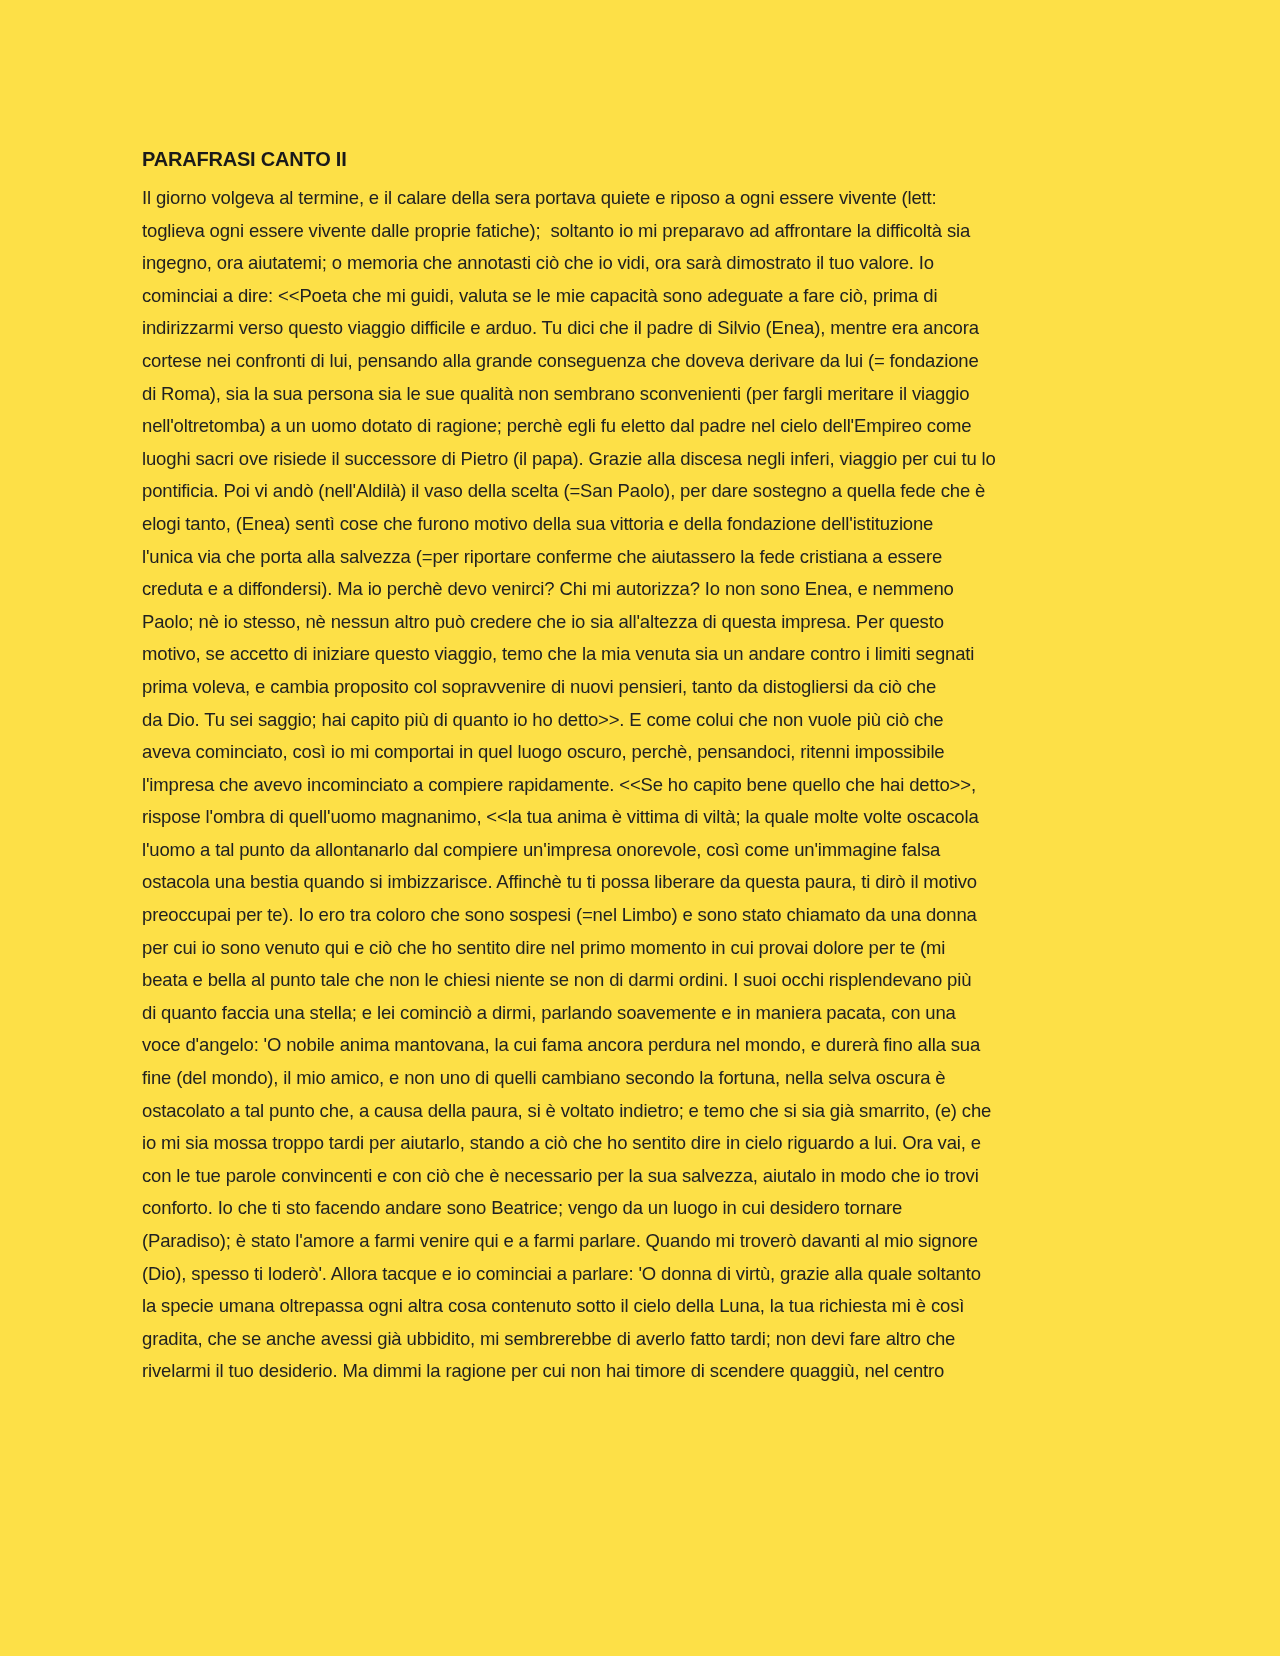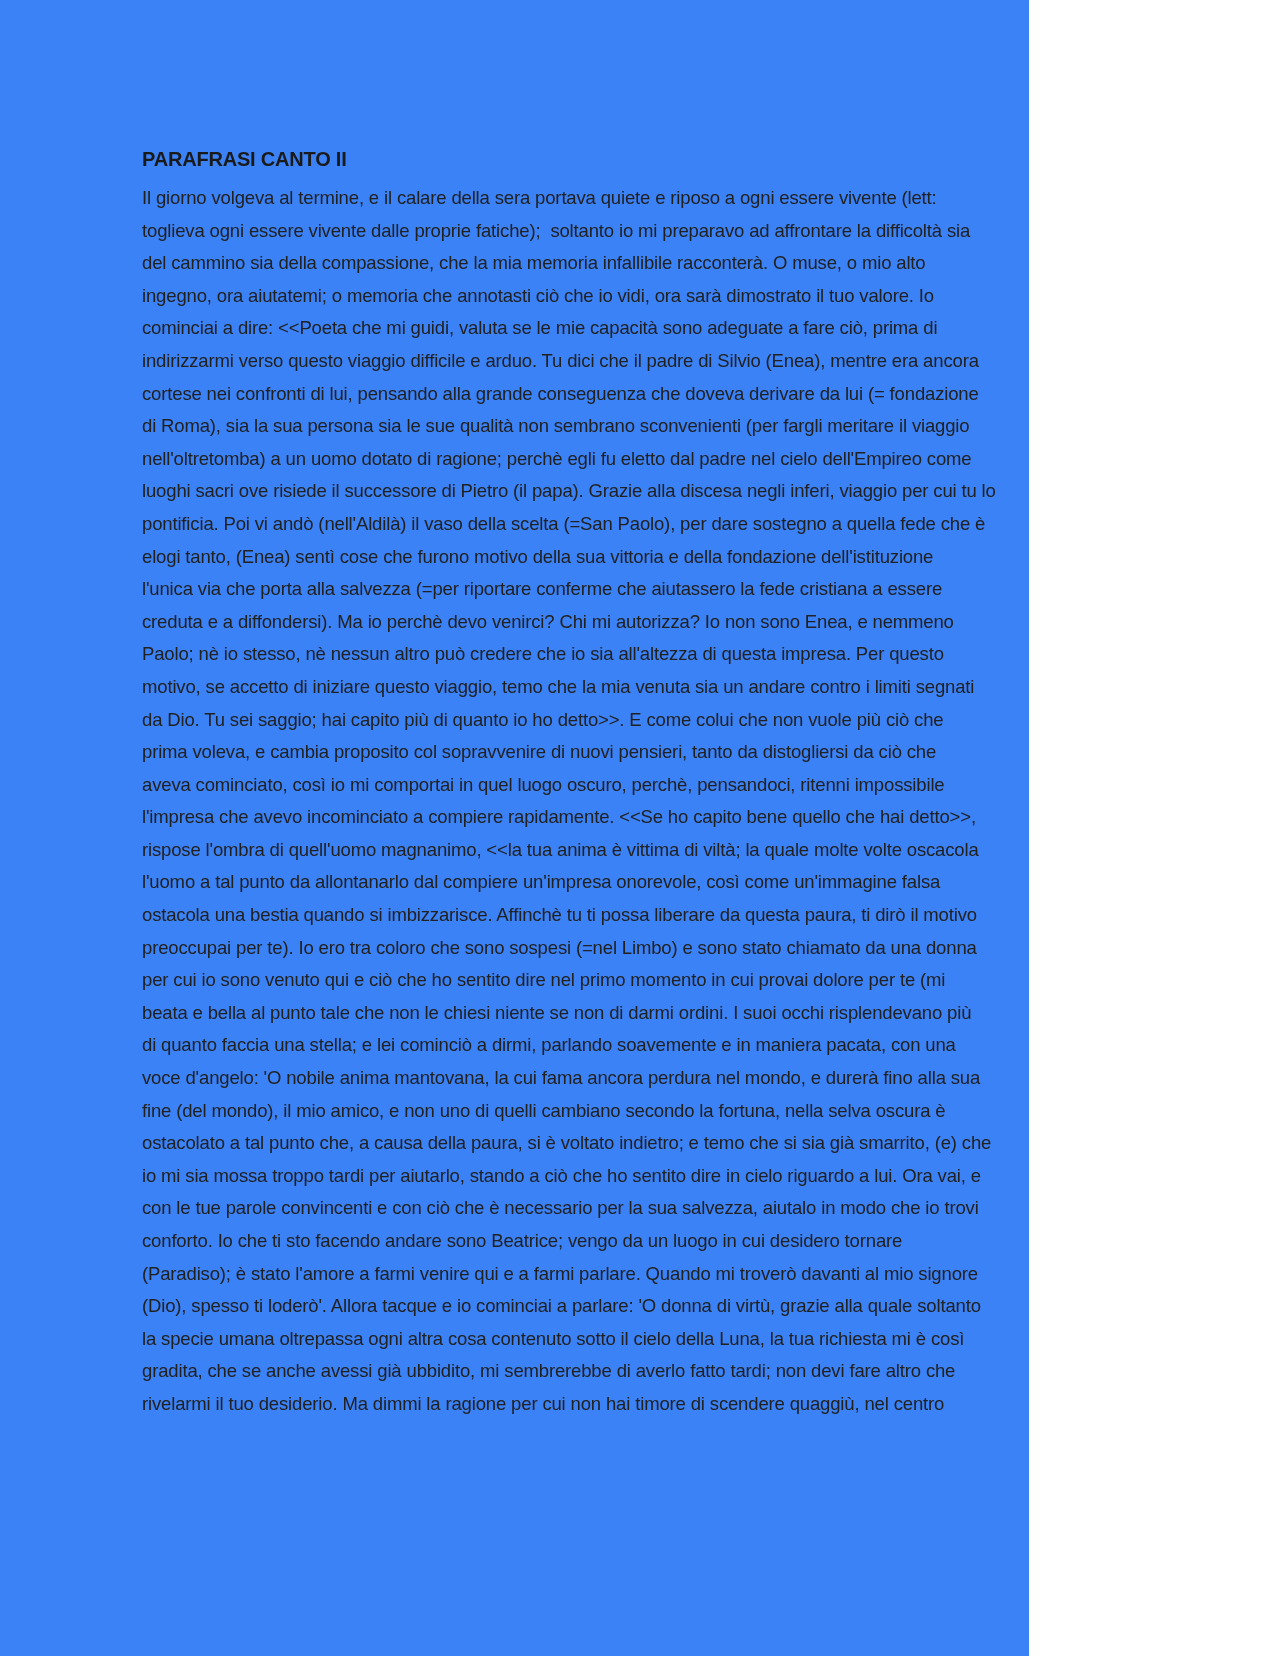--- a/index.html
+++ b/index.html
@@ -2,23 +2,23 @@
 <html><head>
 <meta charset="utf-8">
 <style>
   html, body {
     margin: 0;
     padding: 0;
     background: #ffffff;
   }
   .page {
     position: relative;
-    width: 1029px;
+    width: 1280px;
     height: 1656px;
-    background: #3b82f6;
+    background: #fde047;
     overflow: hidden;
     font-family: "Liberation Sans", sans-serif;
   }
   .content {
     position: absolute;
     left: 142px;
     top: 146px;
     width: 940px;
   }
   .doc-title {
@@ -42,36 +42,35 @@
 </style>
 </head>
 <body>
 
 <div class="page">
   <div class="content">
     <h1 class="doc-title">PARAFRASI CANTO II</h1>
     <div class="paragraph">
         <div class="text-line">Il giorno volgeva al termine, e il calare della sera portava quiete e riposo a ogni essere vivente (lett:</div>
         <div class="text-line">toglieva ogni essere vivente dalle proprie fatiche);  soltanto io mi preparavo ad affrontare la difficoltà sia</div>
-        <div class="text-line">del cammino sia della compassione, che la mia memoria infallibile racconterà. O muse, o mio alto</div>
         <div class="text-line">ingegno, ora aiutatemi; o memoria che annotasti ciò che io vidi, ora sarà dimostrato il tuo valore. Io</div>
         <div class="text-line">cominciai a dire: &lt;&lt;Poeta che mi guidi, valuta se le mie capacità sono adeguate a fare ciò, prima di</div>
         <div class="text-line">indirizzarmi verso questo viaggio difficile e arduo. Tu dici che il padre di Silvio (Enea), mentre era ancora</div>
         <div class="text-line">cortese nei confronti di lui, pensando alla grande conseguenza che doveva derivare da lui (= fondazione</div>
         <div class="text-line">di Roma), sia la sua persona sia le sue qualità non sembrano sconvenienti (per fargli meritare il viaggio</div>
         <div class="text-line">nell'oltretomba) a un uomo dotato di ragione; perchè egli fu eletto dal padre nel cielo dell'Empireo come</div>
         <div class="text-line">luoghi sacri ove risiede il successore di Pietro (il papa). Grazie alla discesa negli inferi, viaggio per cui tu lo</div>
         <div class="text-line">pontificia. Poi vi andò (nell'Aldilà) il vaso della scelta (=San Paolo), per dare sostegno a quella fede che è</div>
         <div class="text-line">elogi tanto, (Enea) sentì cose che furono motivo della sua vittoria e della fondazione dell'istituzione</div>
         <div class="text-line">l'unica via che porta alla salvezza (=per riportare conferme che aiutassero la fede cristiana a essere</div>
         <div class="text-line">creduta e a diffondersi). Ma io perchè devo venirci? Chi mi autorizza? Io non sono Enea, e nemmeno</div>
         <div class="text-line">Paolo; nè io stesso, nè nessun altro può credere che io sia all'altezza di questa impresa. Per questo</div>
         <div class="text-line">motivo, se accetto di iniziare questo viaggio, temo che la mia venuta sia un andare contro i limiti segnati</div>
+        <div class="text-line">prima voleva, e cambia proposito col sopravvenire di nuovi pensieri, tanto da distogliersi da ciò che</div>
         <div class="text-line">da Dio. Tu sei saggio; hai capito più di quanto io ho detto&gt;&gt;. E come colui che non vuole più ciò che</div>
-        <div class="text-line">prima voleva, e cambia proposito col sopravvenire di nuovi pensieri, tanto da distogliersi da ciò che</div>
         <div class="text-line">aveva cominciato, così io mi comportai in quel luogo oscuro, perchè, pensandoci, ritenni impossibile</div>
         <div class="text-line">l'impresa che avevo incominciato a compiere rapidamente. &lt;&lt;Se ho capito bene quello che hai detto&gt;&gt;,</div>
         <div class="text-line">rispose l'ombra di quell'uomo magnanimo, &lt;&lt;la tua anima è vittima di viltà; la quale molte volte oscacola</div>
         <div class="text-line">l'uomo a tal punto da allontanarlo dal compiere un'impresa onorevole, così come un'immagine falsa</div>
         <div class="text-line">ostacola una bestia quando si imbizzarisce. Affinchè tu ti possa liberare da questa paura, ti dirò il motivo</div>
         <div class="text-line">preoccupai per te). Io ero tra coloro che sono sospesi (=nel Limbo) e sono stato chiamato da una donna</div>
         <div class="text-line">per cui io sono venuto qui e ciò che ho sentito dire nel primo momento in cui provai dolore per te (mi</div>
         <div class="text-line">beata e bella al punto tale che non le chiesi niente se non di darmi ordini. I suoi occhi risplendevano più</div>
         <div class="text-line">di quanto faccia una stella; e lei cominciò a dirmi, parlando soavemente e in maniera pacata, con una</div>
         <div class="text-line">voce d'angelo: 'O nobile anima mantovana, la cui fama ancora perdura nel mondo, e durerà fino alla sua</div>

